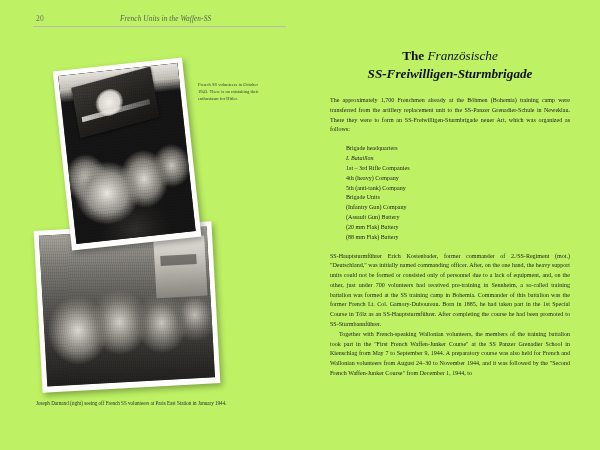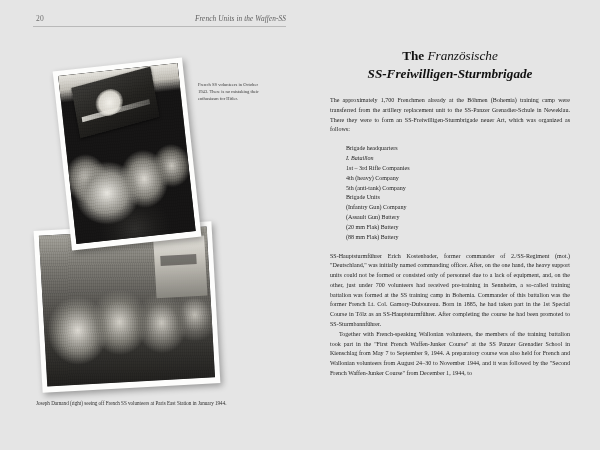--- a/index.html
+++ b/index.html
@@ -11,21 +11,21 @@
     height: 450px;
     background: #ffffff;
     font-family: "Liberation Serif", "DejaVu Serif", serif;
     overflow: hidden;
     position: relative;
   }
 
   #page-spread {
     position: absolute;
     inset: 0;
-    background: #e5e5e5;
+    background: #bef264;
   }
 
   
   .header-rule {
     position: absolute;
     left: 33px;
     top: 26px;
     width: 253px;
     height: 1px;
     background: #b9b9b9;
@@ -36,21 +36,20 @@
     top: 14px;
     font-size: 7.5px;
     color: #6d6d6d;
     letter-spacing: .3px;
   }
   .running-title {
     position: absolute;
     left: 120px;
     top: 14px;
     width: 166px;
-    text-align: right;
     font-size: 7.3px;
     font-style: italic;
     color: #5d5d5d;
     letter-spacing: .1px;
     white-space: nowrap;
   }
 
   
   .photo {
     position: absolute;

